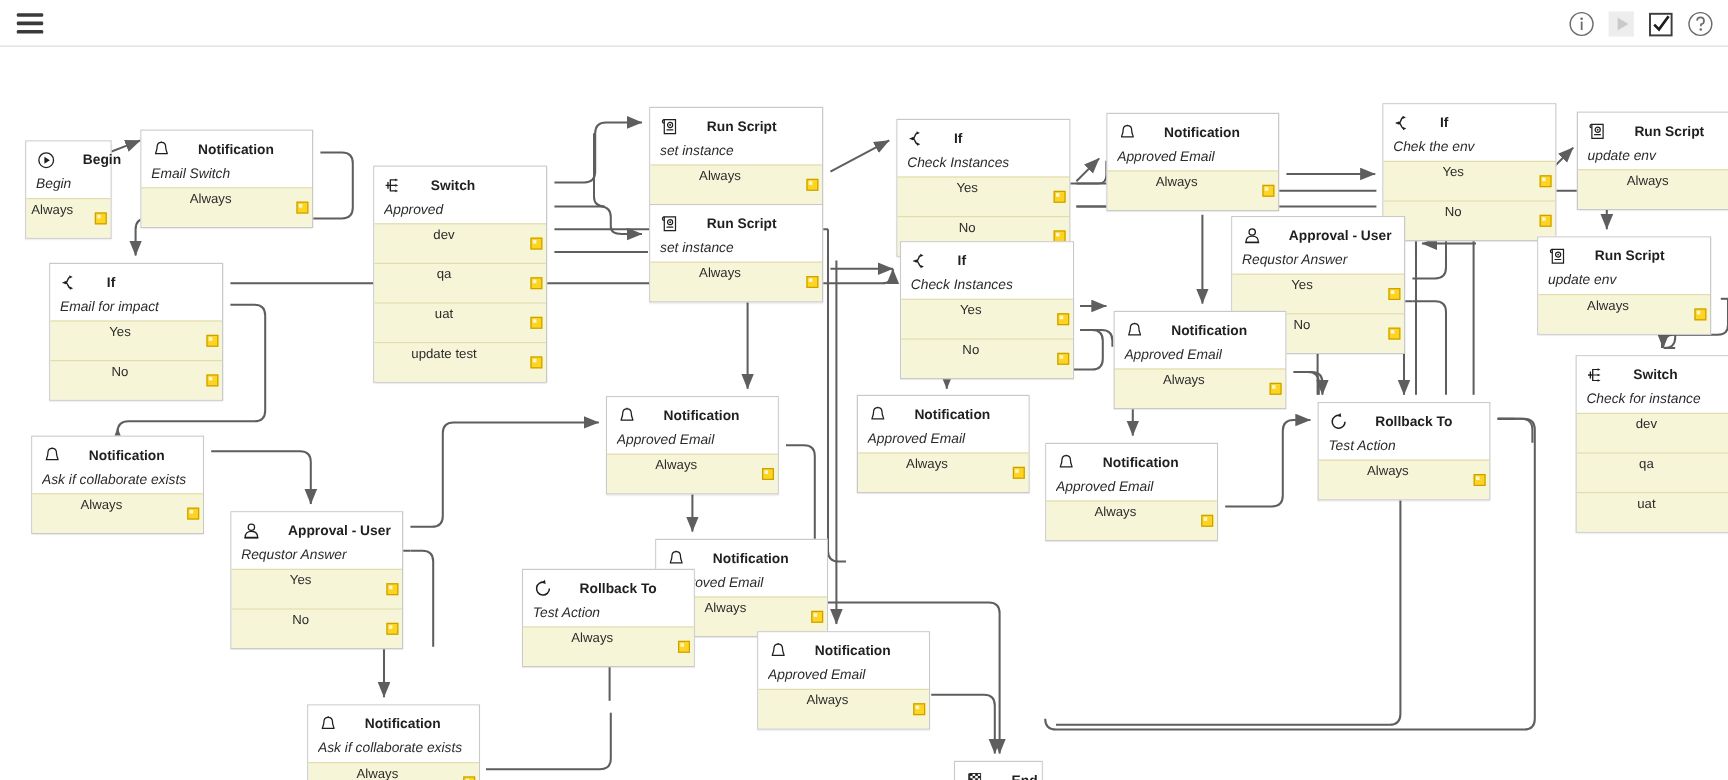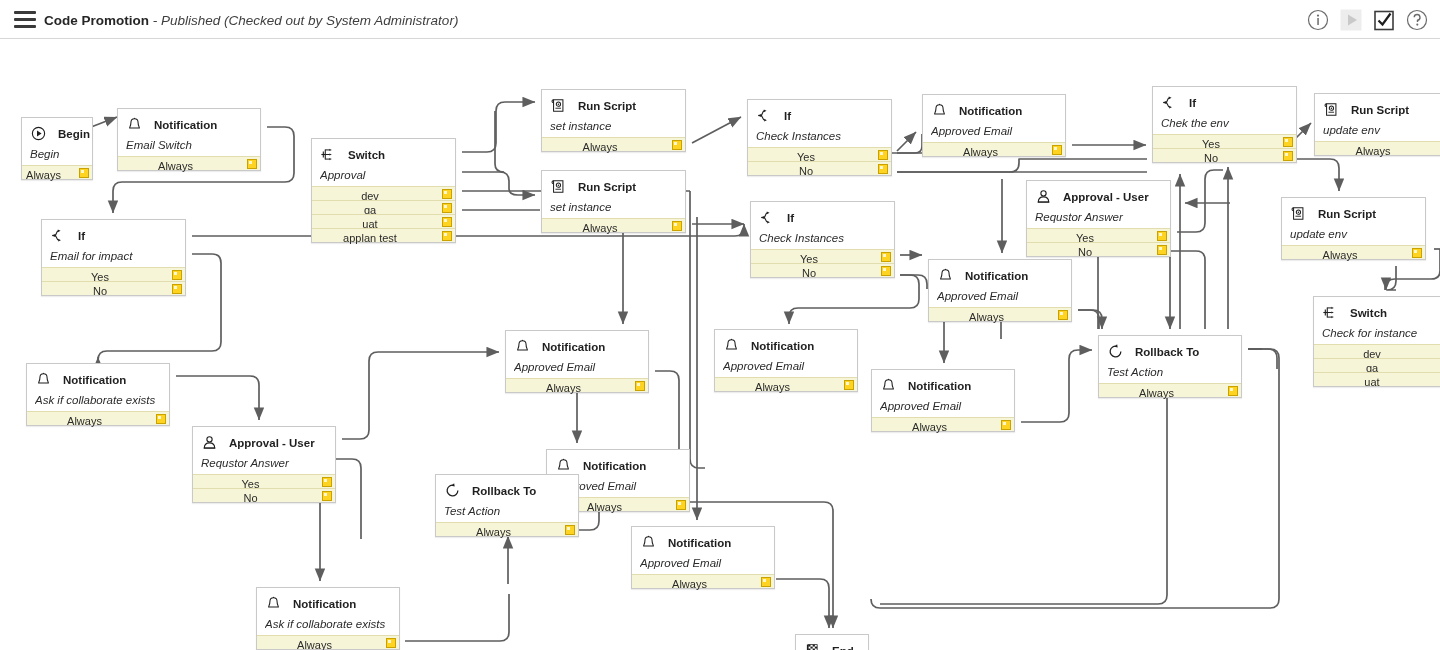--- a/index.html
+++ b/index.html
@@ -16,41 +16,38 @@
   .tb-icon svg{display:block;}
 
   
   #canvas{position:absolute;left:0;top:39px;width:1440px;height:611px;background:#fff;overflow:hidden;}
   #wires{position:absolute;left:0;top:0;width:1440px;height:611px;}
 
   
   .node{position:absolute;box-sizing:border-box;border:1px solid #c9c9c9;background:#fff;
         box-shadow:0 1px 1px rgba(0,0,0,.07);}
   .node .body{box-sizing:border-box;padding:6px 8px 5px 8px;background:#fff;}
-  .node .hdr{display:flex;align-items:center;gap:11px;height:19px;}
+  .node .hdr{display:flex;align-items:center;gap:22px;height:19px;}
   .node .hdr .ico{width:17px;height:17px;flex:0 0 17px;display:block;}
   .node .hdr .ttl{font-size:11.5px;font-weight:bold;color:#1f1f1f;white-space:nowrap;}
   .node .sub{font-size:11.5px;color:#2b2b2b;margin-top:5px;white-space:nowrap;overflow:hidden;font-style:italic;}
-  .port{position:relative;box-sizing:border-box;height:14px;line-height:19px;background:#f7f5d7;
+  .port{position:relative;box-sizing:border-box;height:33px;line-height:19px;background:#f7f5d7;
         border-top:1px solid #e2ddae;text-align:center;font-size:11px;color:#2b2b2b;padding-right:27px;}
   .pdot{position:absolute;right:3px;top:50%;margin-top:-5px;width:10px;height:10px;
         background:#ffd321;border:1px solid #c9a200;box-sizing:border-box;}
   .pdot:after{content:"";position:absolute;left:1px;top:1px;width:3px;height:3px;background:#fff7cf;}
 </style>
 </head>
 <body>
 
 <div id="topbar">
   <div id="hamburger">
     <span></span>
       <span></span>
       <span></span>
-  </div>
-  <div id="title-wrap">
-    <span class="t-name">Code Promotion</span><span class="t-sub"> - Published (Checked out by System Administrator)</span>
   </div>
 
   <div class="tb-icon" style="left:1305px;">
     <svg viewBox="0 0 26 26">
         <circle cx="13" cy="13" r="9.5" fill="none" stroke="#6b6b6b" stroke-width="1.2"></circle>
       <circle cx="13" cy="8.6" r="1.1" fill="#6b6b6b"></circle>
         <rect x="12.3" y="11" width="1.5" height="7" fill="#6b6b6b"></rect>
       </svg>
   </div>
   <div class="tb-icon" style="left:1338px;">
@@ -248,26 +245,26 @@
                 <path d="M6.2 4.2 L6.2 15.8" stroke="#1f1f1f" stroke-width="1.3" fill="none"></path>
                 <path d="M6.2 4.6 L11.5 4.6" stroke="#1f1f1f" stroke-width="1.2" fill="none"></path>
                 <path d="M6.2 10 L11.5 10" stroke="#1f1f1f" stroke-width="1.2" fill="none"></path>
                 <path d="M6.2 15.4 L11.5 15.4" stroke="#1f1f1f" stroke-width="1.2" fill="none"></path>
                 <path d="M11 3.3 L13.9 4.6 L11 5.9 Z" fill="#1f1f1f"></path>
                 <path d="M11 8.7 L13.9 10 L11 11.3 Z" fill="#1f1f1f"></path>
                 <path d="M11 14.1 L13.9 15.4 L11 16.7 Z" fill="#1f1f1f"></path>
               </svg></span>
             <span class="ttl">Switch</span>
           </div>
-          <div class="sub">Approval</div>
+          <div class="sub">Approved</div>
         </div>
         <div class="port"><span>dev</span><span class="pdot"></span></div>
         <div class="port"><span>qa</span><span class="pdot"></span></div>
         <div class="port"><span>uat</span><span class="pdot"></span></div>
-        <div class="port"><span>applan test</span><span class="pdot"></span></div>
+        <div class="port"><span>update test</span><span class="pdot"></span></div>
       </div>
       <div class="node" style="left: 541px; top: 50px; width: 145px;">
         <div class="body">
           <div class="hdr">
             <span class="ico"><svg xmlns="http://www.w3.org/2000/svg" viewBox="0 0 20 20">
                 <path d="M4.2 3.2 L15.2 3.2 L15.2 16.8 L4.2 16.8 Z" fill="none" stroke="#1f1f1f" stroke-width="1.2"></path>
                 <path d="M4.2 3.2 C2.8 3.2 2.4 4.4 2.4 5.3 C2.4 6.2 3.1 6.6 4.2 6.6" fill="none" stroke="#1f1f1f" stroke-width="1.2"></path>
                 <circle cx="9.9" cy="8.4" r="2.5" fill="none" stroke="#1f1f1f" stroke-width="1.2"></circle>
                 <circle cx="9.9" cy="8.4" r="0.9" fill="#1f1f1f"></circle>
                 <path d="M6.4 13.2 L13 13.2" stroke="#1f1f1f" stroke-width="1.1"></path>

